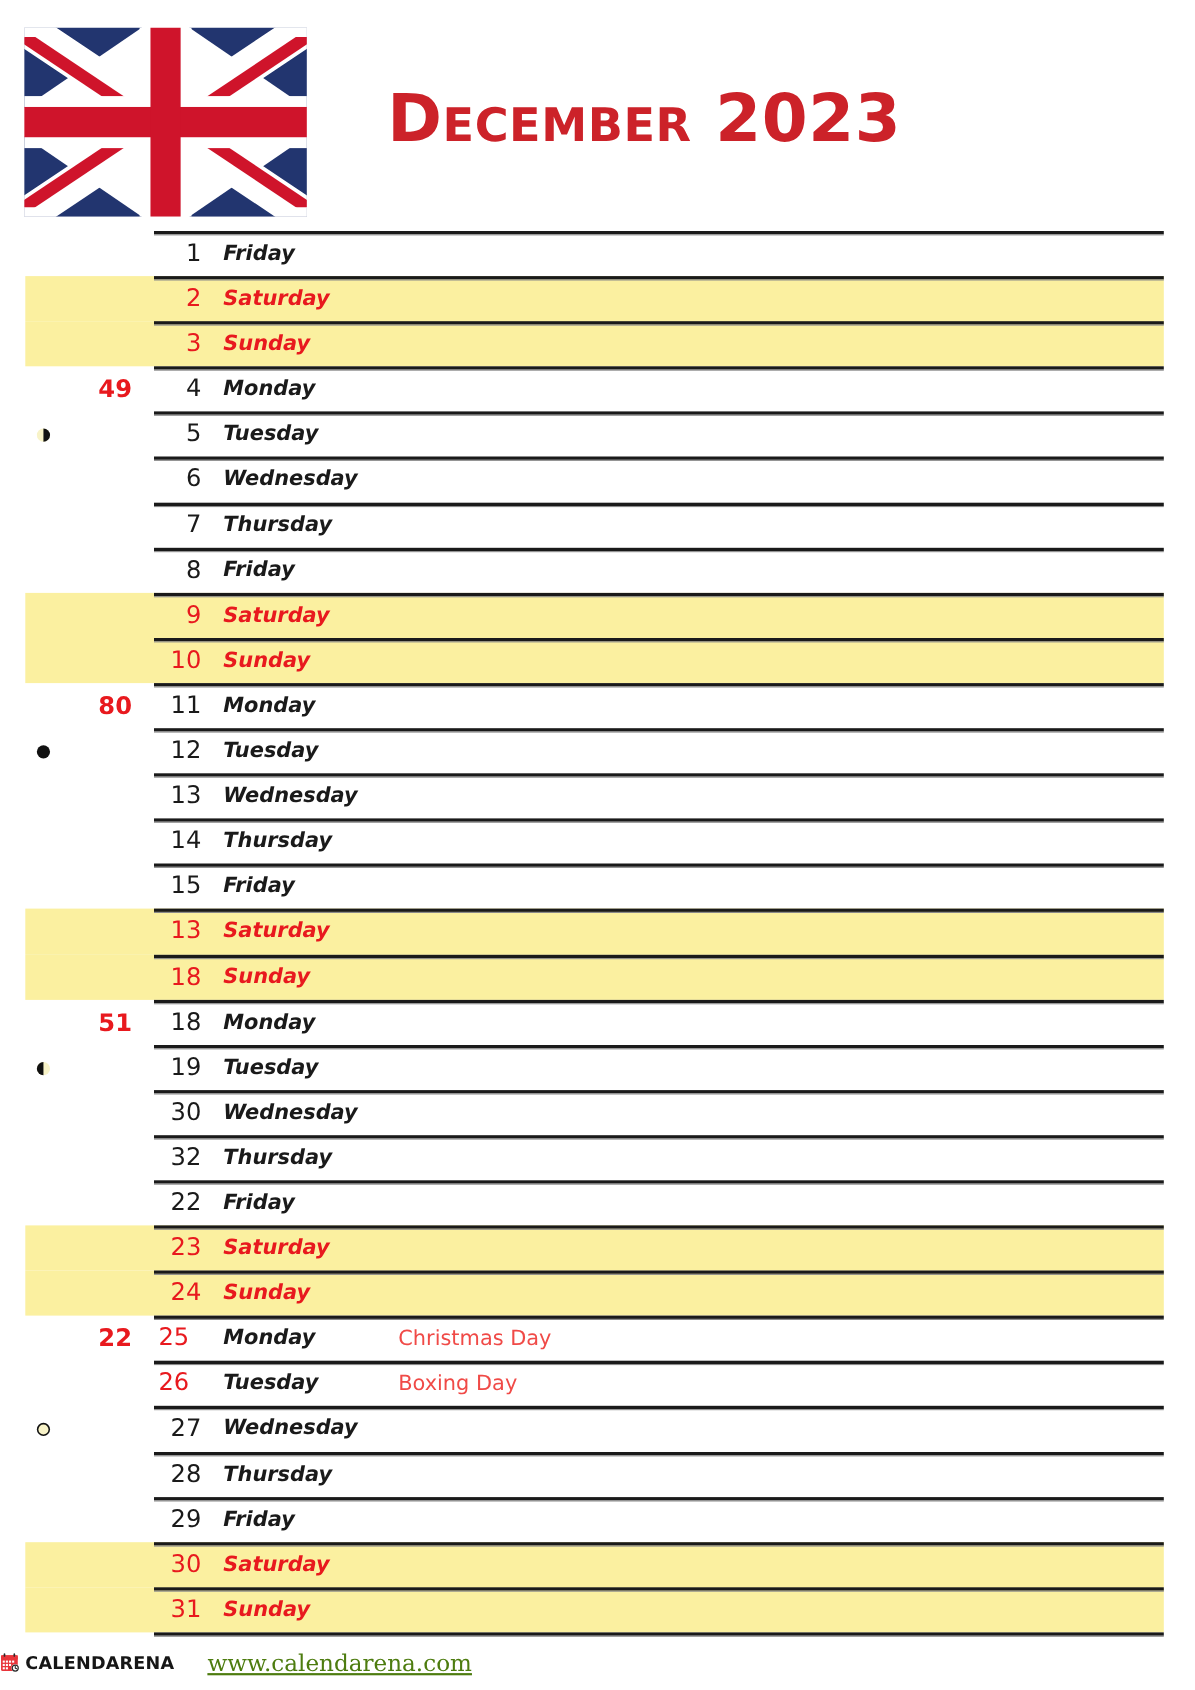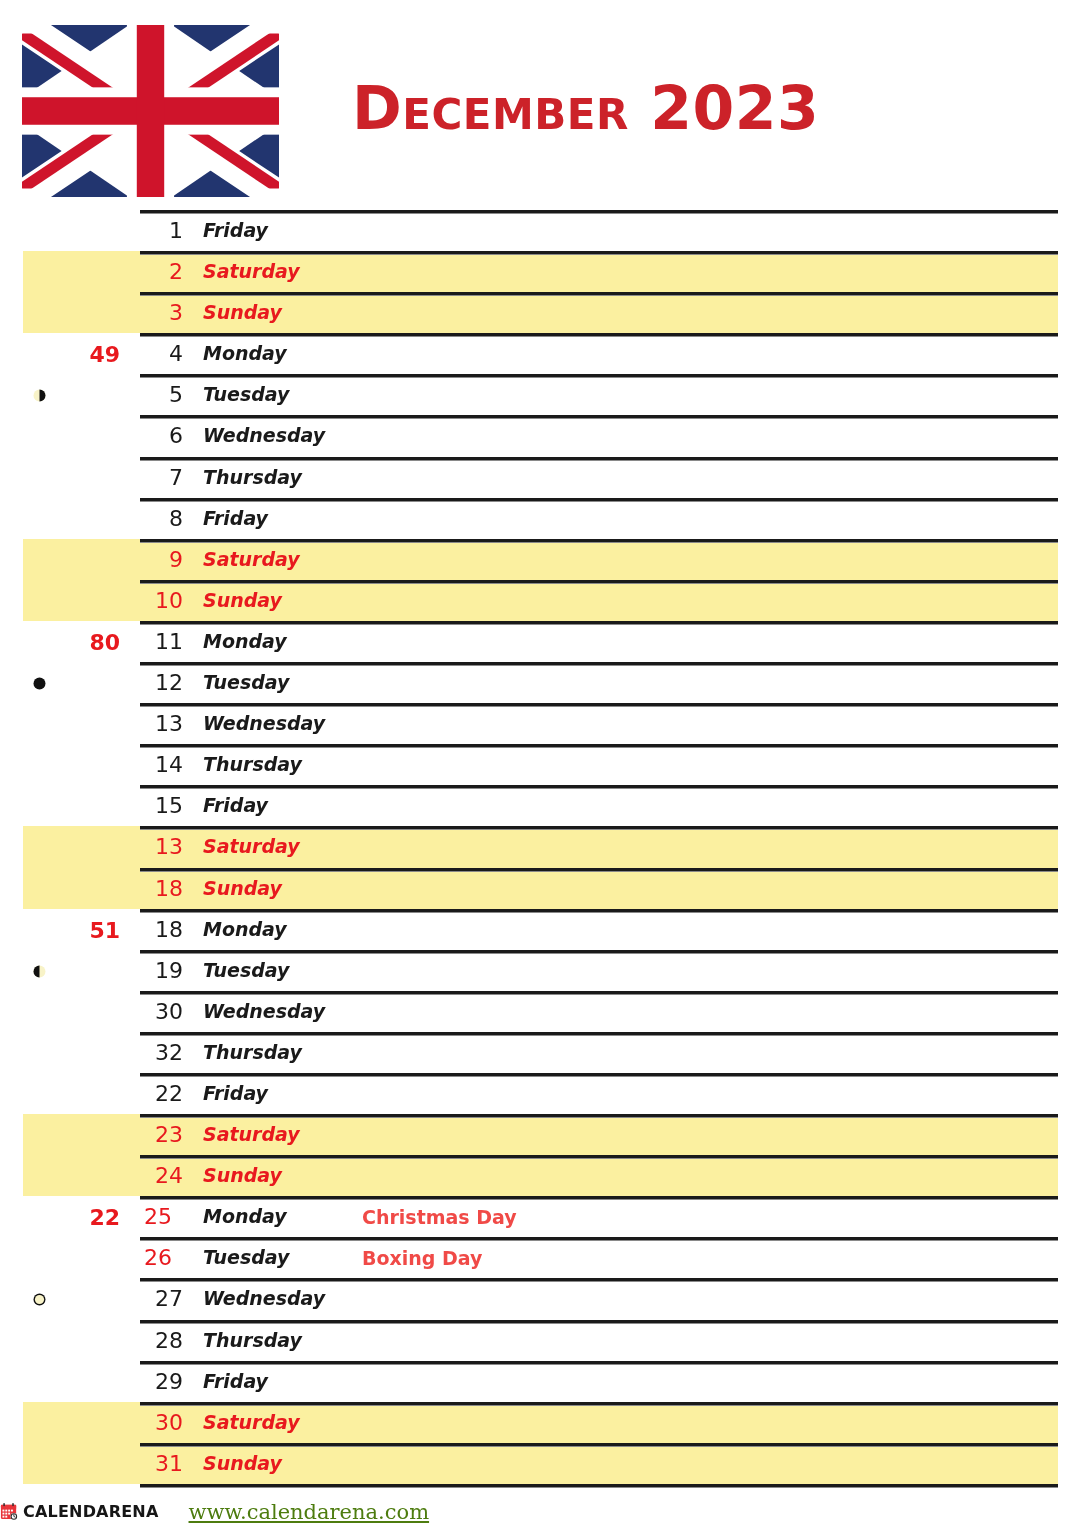--- a/index.html
+++ b/index.html
@@ -127,21 +127,21 @@
     font-weight: 700;
     color: #1a1a1a;
     z-index: 3;
     font-style: italic;
   }
   .holiday {
     position: absolute;
     left: 362px;
     top: 10px;
     font-size: 19px;
-    font-weight: 700;
+    font-weight: 400;
     color: #F04A47;
     z-index: 3;
   }
 
   .row.weekend .daynum,
   .row.weekend .dayname { color: #E8191E; }
   .row.holidaynum .daynum { color: #E8191E; text-align: center; }
 
   
   .closing-rule {

